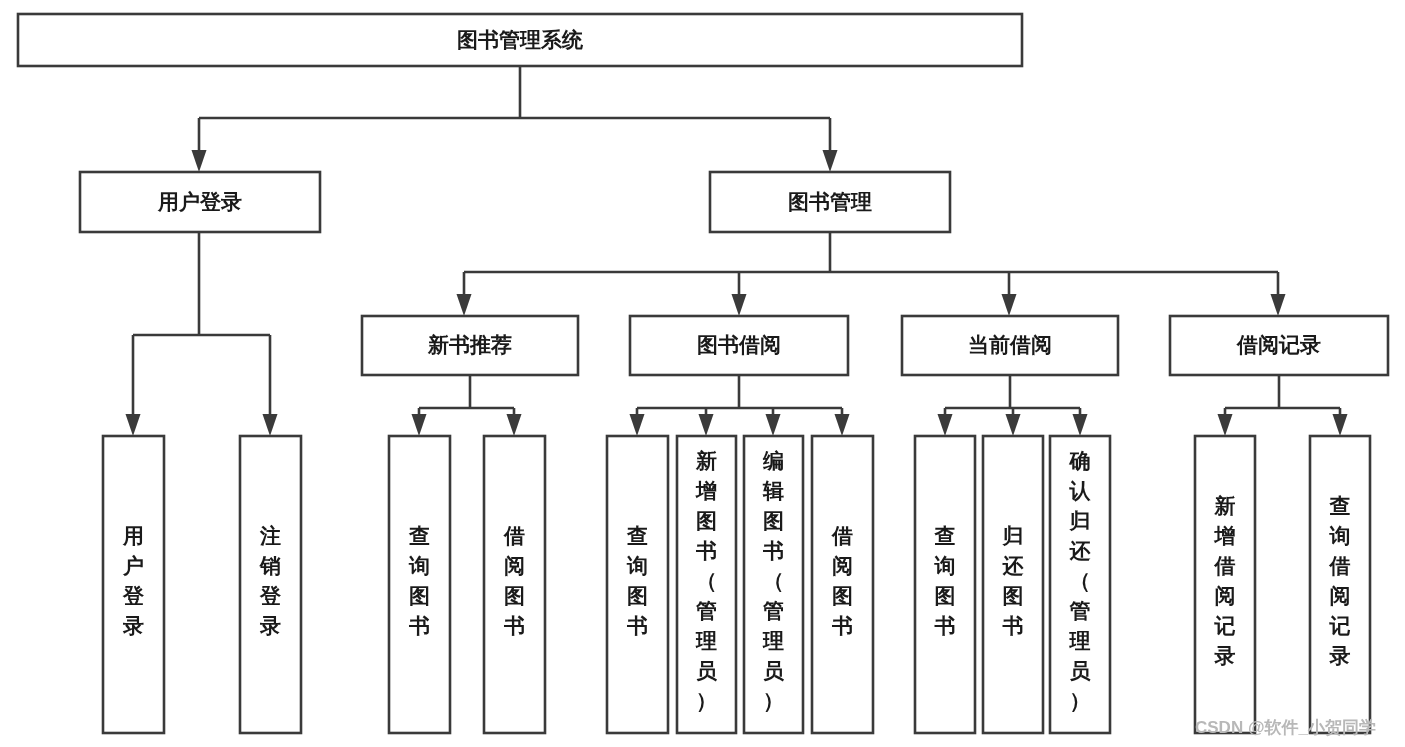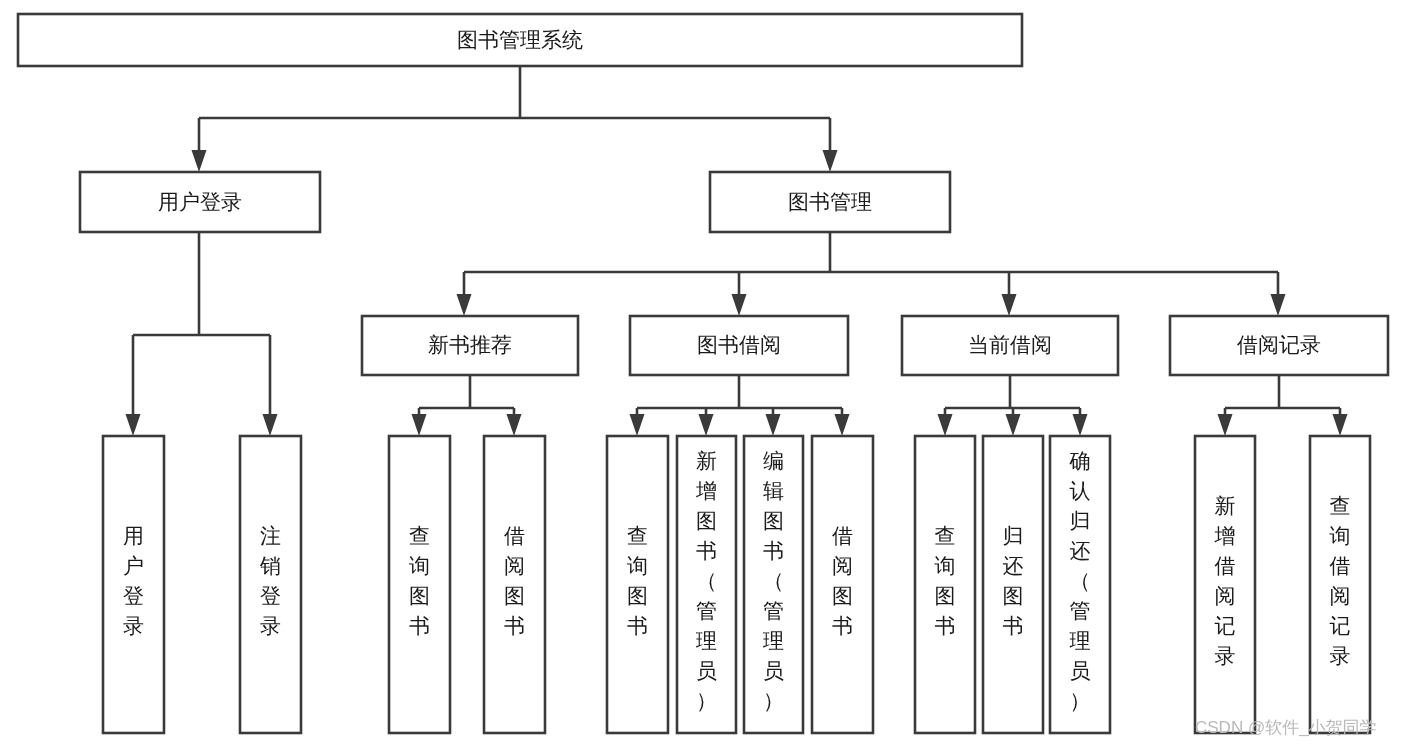--- a/index.html
+++ b/index.html
@@ -11,20 +11,21 @@
     width: 1405px;
     height: 747px;
     font-family: "Liberation Sans", "DejaVu Sans", sans-serif;
     overflow: hidden;
     position: relative;
   }
   #diagram-root {
     position: relative;
     width: 1405px;
     height: 747px;
+    font-weight: bold;
   }
   svg.diagram-canvas {
     position: absolute;
     left: 0;
     top: 0;
     width: 1405px;
     height: 747px;
   }
   .node-box {
     fill: #ffffff;

